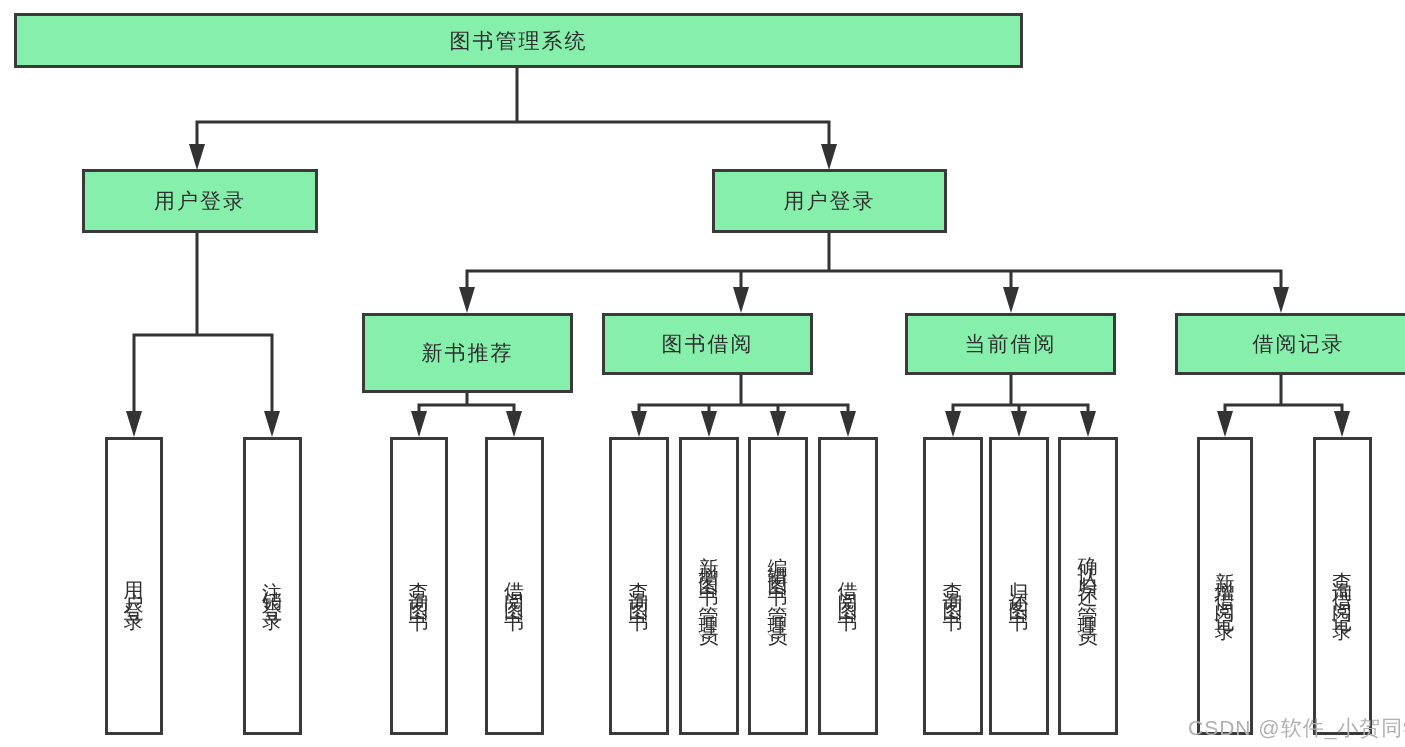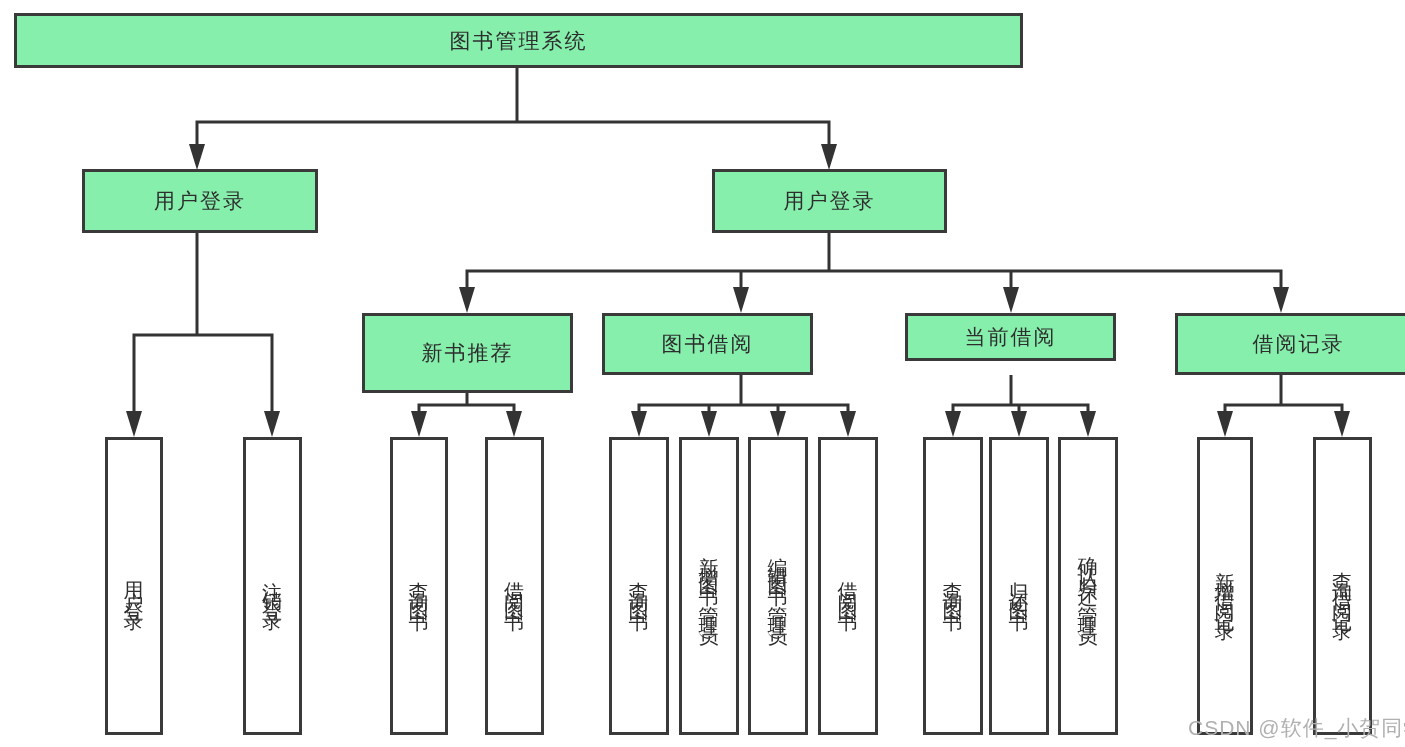--- a/index.html
+++ b/index.html
@@ -109,21 +109,21 @@
              M1334 411 L1350 411 L1342 437 Z"></path>
   </svg>
 
   <div class="hbox" style="left:14px; top:13px; width:1009px; height:55px;">图书管理系统</div>
 
   <div class="hbox" style="left:82px; top:169px; width:236px; height:64px;">用户登录</div>
   <div class="hbox" style="left:712px; top:169px; width:235px; height:64px;">用户登录</div>
 
   <div class="hbox" style="left:362px; top:313px; width:211px; height:80px;">新书推荐</div>
   <div class="hbox" style="left:602px; top:313px; width:211px; height:62px;">图书借阅</div>
-  <div class="hbox" style="left:905px; top:313px; width:211px; height:48px;">当前借阅</div>
+  <div class="hbox" style="left:905px; top:313px; width:211px; height:62px;">当前借阅</div>
   <div class="hbox" style="left:1175px; top:313px; width:247px; height:62px;">借阅记录</div>
 
   <div class="vbox" style="left:105px; top:437px; width:58px; height:298px;">
     <span>用户登录</span>
   </div>
   <div class="vbox" style="left:243px; top:437px; width:59px; height:298px;">
     <span>注销登录</span>
   </div>
 
   <div class="vbox" style="left:390px; top:437px; width:58px; height:298px;">

